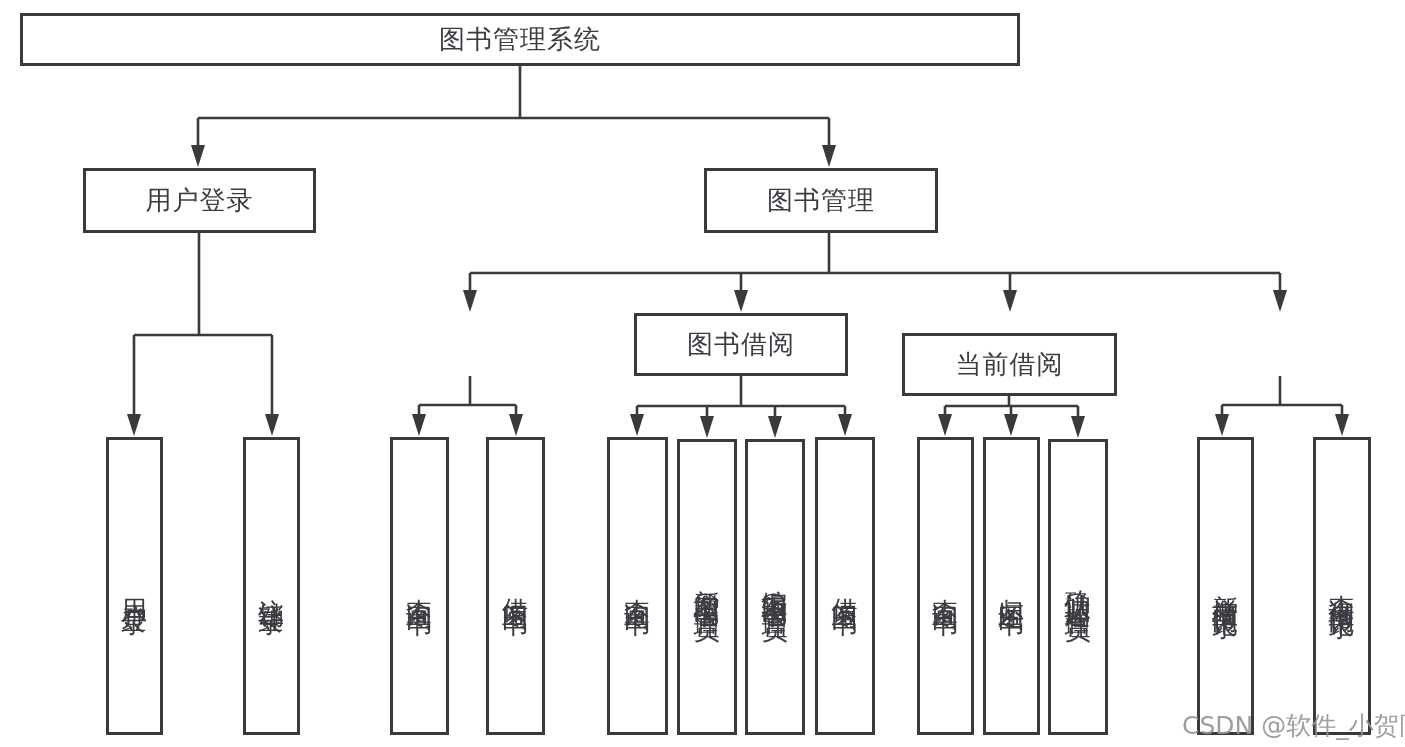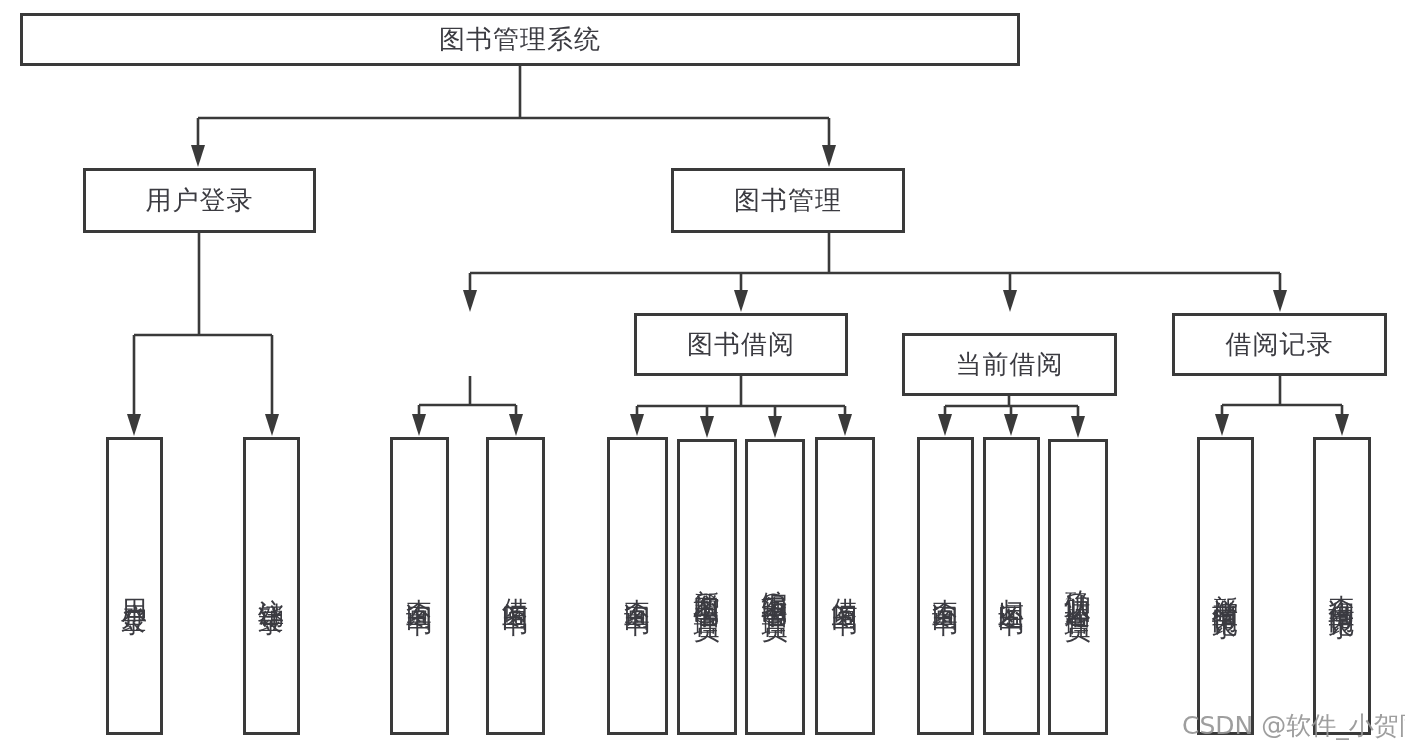--- a/index.html
+++ b/index.html
@@ -79,25 +79,24 @@
       <polygon points="1004,414 1018,414 1011,436"></polygon>
       <polygon points="1071,416 1085,416 1078,438"></polygon>
       <polygon points="1215,414 1229,414 1222,436"></polygon>
       <polygon points="1335,414 1349,414 1342,436"></polygon>
     </g>
   </svg>
 
   <div class="box hbox" style="left:20px;top:13px;width:1000px;height:53px;">图书管理系统</div>
 
   <div class="box hbox" style="left:83px;top:168px;width:233px;height:65px;">用户登录</div>
-  <div class="box hbox" style="left:671px;top:168px;width:234px;height:65px;">图书管理</div>
+  <div class="box hbox" style="left:704px;top:168px;width:234px;height:65px;">图书管理</div>
 
   <div class="box hbox" style="left:634px;top:313px;width:214px;height:63px;font-family:Liberation Mono, monospace;">图书借阅</div>
   <div class="box hbox" style="left:902px;top:313px;width:215px;height:63px;margin-top:20px;">当前借阅</div>
-  <div class="box hbox" style="left:1172px;top:313px;width:215px;height:63px;">借阅记录</div>
 
   <div class="box" style="left:106px;top:437px;width:57px;height:298px;">
     <span class="vtext">用户登录</span>
   </div>
   <div class="box" style="left:243px;top:437px;width:57px;height:298px;">
     <span class="vtext">注销登录</span>
   </div>
 
   <div class="box" style="left:390px;top:437px;width:59px;height:298px;">
     <span class="vtext">查询图书</span>

